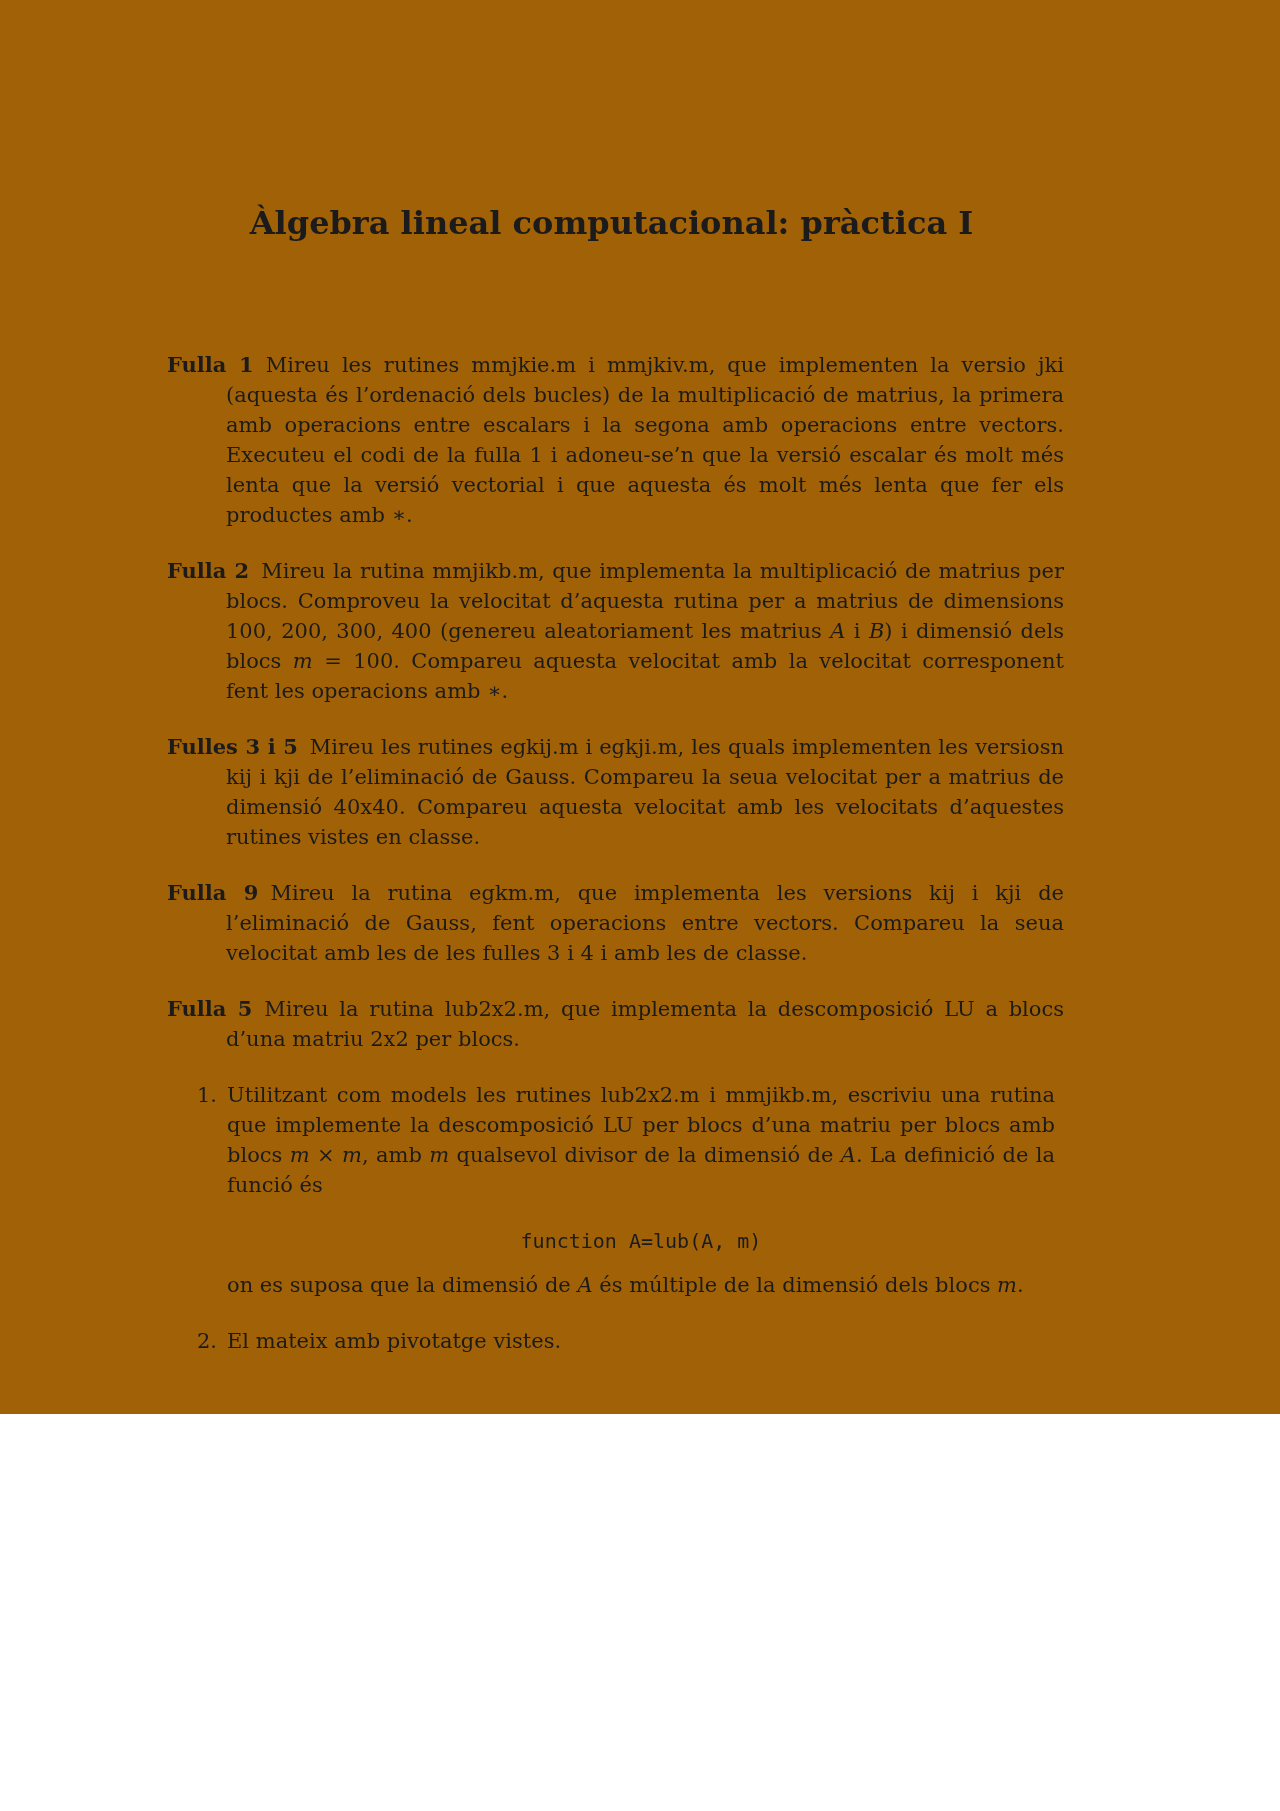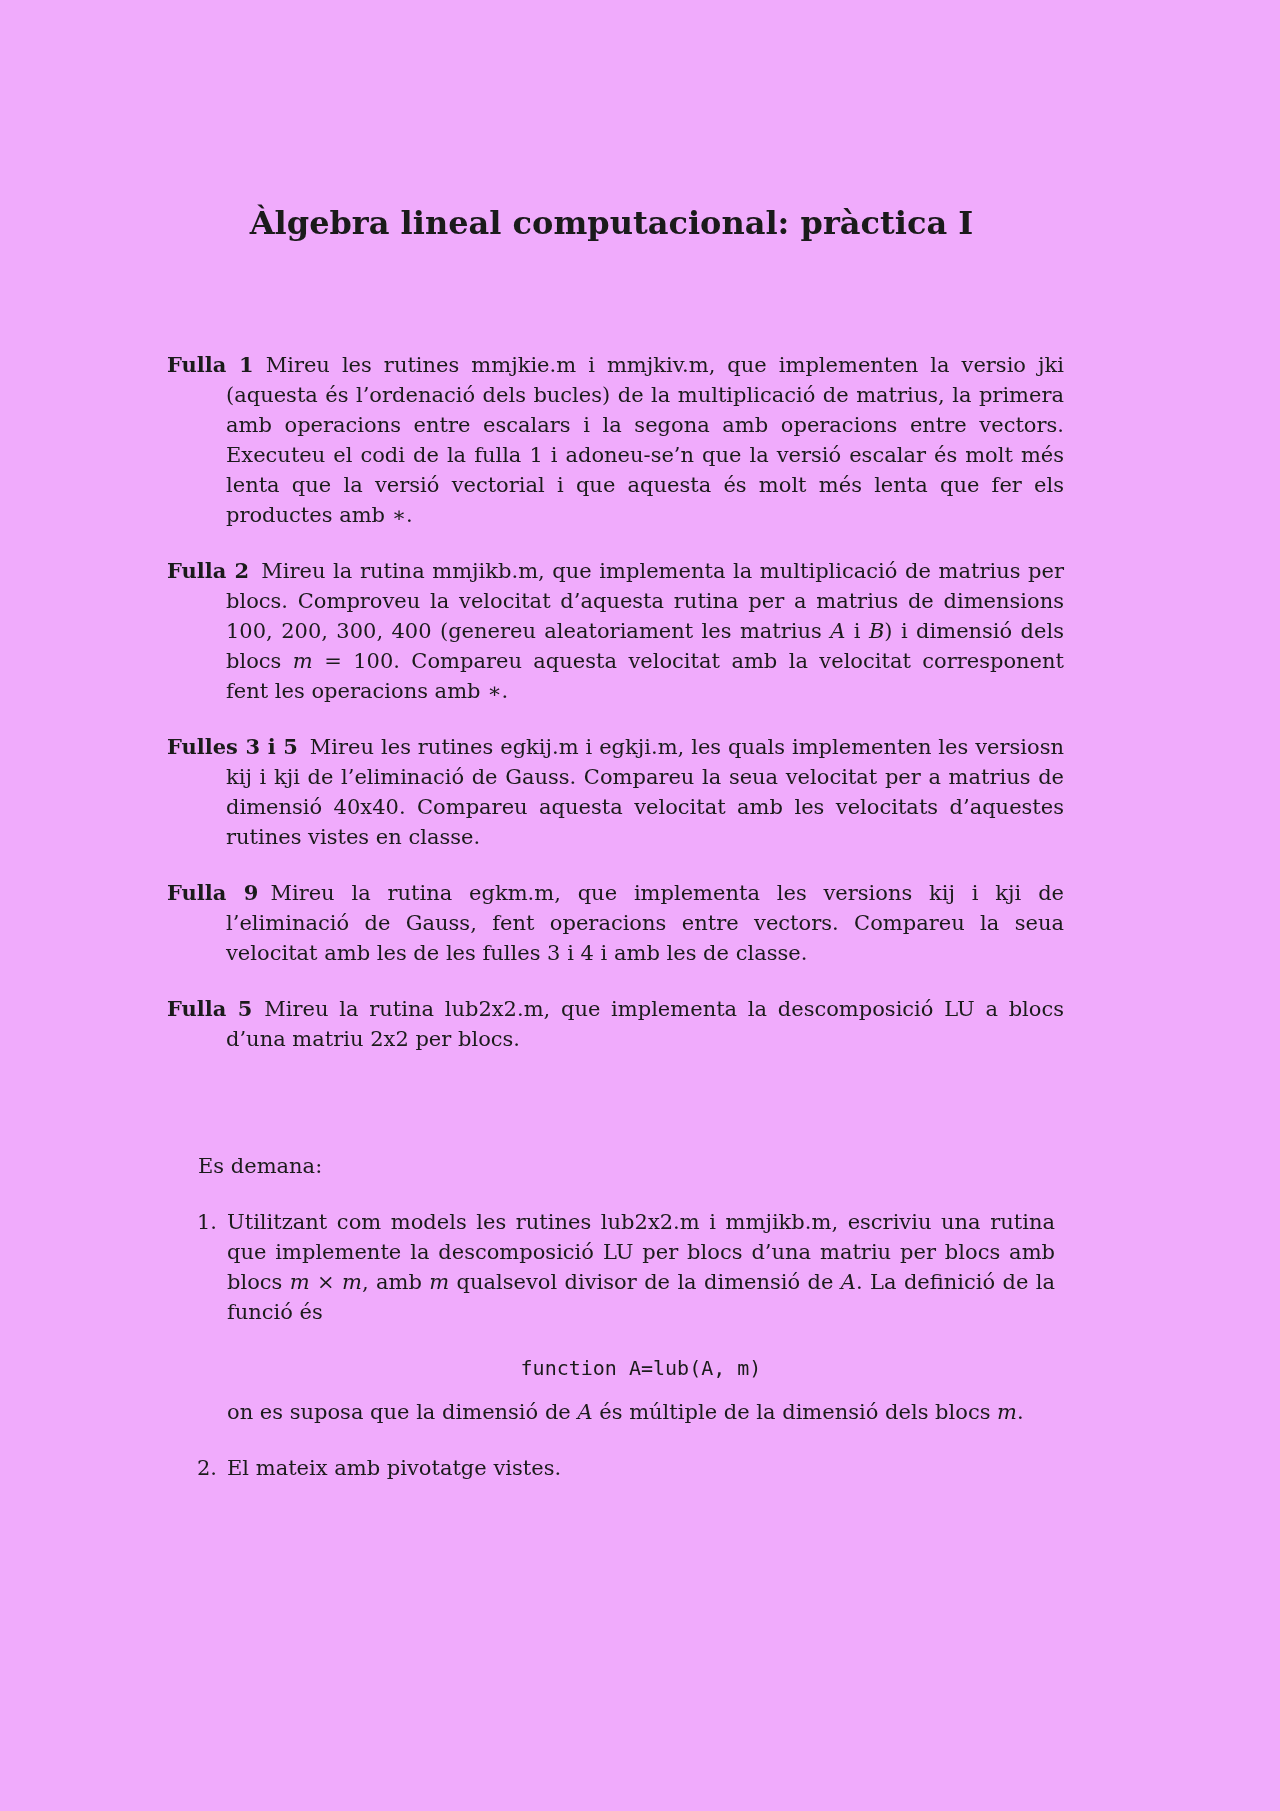--- a/index.html
+++ b/index.html
@@ -1,20 +1,20 @@
 <!DOCTYPE html>
 <html><head>
 <meta charset="utf-8">
 <style>
   html, body { margin: 0; padding: 0; background: #ffffff; }
   .page {
     position: relative;
     width: 1280px;
-    height: 1811px;
-    background: #f0abfc;
+    height: 1414px;
+    background: #a16207;
     color: #1b1b1b;
     font-family: "DejaVu Serif", serif;
     font-size: 21px;
     line-height: 30px;
   }
   .content {
     position: absolute;
     left: 159px;
     top: 0;
     width: 905px;
@@ -60,21 +60,20 @@
     <h1 class="title">Àlgebra lineal computacional: pràctica I</h1>
 
     <div class="desc-list">
       <p class="desc-item"><b class="label">Fulla 1</b><span>Mireu les rutines mmjkie.m i mmjkiv.m, que implementen la versio jki (aquesta és l’ordenació dels bucles) de la multiplicació de matrius, la primera amb operacions entre escalars i la segona amb operacions entre vectors. Executeu el codi de la fulla 1 i adoneu-se’n que la versió escalar és molt més lenta que la versió vectorial i que aquesta és molt més lenta que fer els productes amb ∗.</span></p>
       <p class="desc-item"><b class="label">Fulla 2</b><span>Mireu la rutina mmjikb.m, que implementa la multiplicació de matrius per blocs.  Comproveu la velocitat d’aquesta rutina per a matrius de dimensions 100, 200, 300, 400 (genereu aleatoriament les matrius <i>A</i> i <i>B</i>) i dimensió dels blocs <i>m</i> = 100.  Compareu aquesta velocitat amb la velocitat corresponent fent les operacions amb ∗.</span></p>
       <p class="desc-item"><b class="label">Fulles 3 i 5</b><span>Mireu les rutines egkij.m i egkji.m, les quals implementen les versiosn kij i kji de l’eliminació de Gauss.  Compareu la seua velocitat per a matrius de dimensió 40x40.  Compareu aquesta velocitat amb les velocitats d’aquestes rutines vistes en classe.</span></p>
       <p class="desc-item"><b class="label">Fulla 9</b><span>Mireu la rutina egkm.m, que implementa les versions kij i kji de l’eliminació de Gauss, fent operacions entre vectors.  Compareu la seua velocitat amb les de les fulles 3 i 4 i amb les de classe.</span></p>
       <p class="desc-item"><b class="label">Fulla 5</b><span>Mireu la rutina lub2x2.m, que implementa la descomposició LU a blocs d’una matriu 2x2 per blocs.</span></p>
     </div>
 
-    <p class="demana">Es demana:</p>
 
     <div class="enum">
       <div class="enum-item">
         <span class="enum-num">1.</span>
         <div class="enum-body">
           <p>Utilitzant com models les rutines lub2x2.m i mmjikb.m, escriviu una rutina que implemente la descomposició LU per blocs d’una matriu per blocs amb blocs <i>m</i> × <i>m</i>, amb <i>m</i> qualsevol divisor de la dimensió de <i>A</i>.  La definició de la funció és</p>
           <p class="code-line">function A=lub(A, m)</p>
           <p>on es suposa que la dimensió de <i>A</i> és múltiple de la dimensió dels blocs <i>m</i>.</p>
         </div>
       </div>

